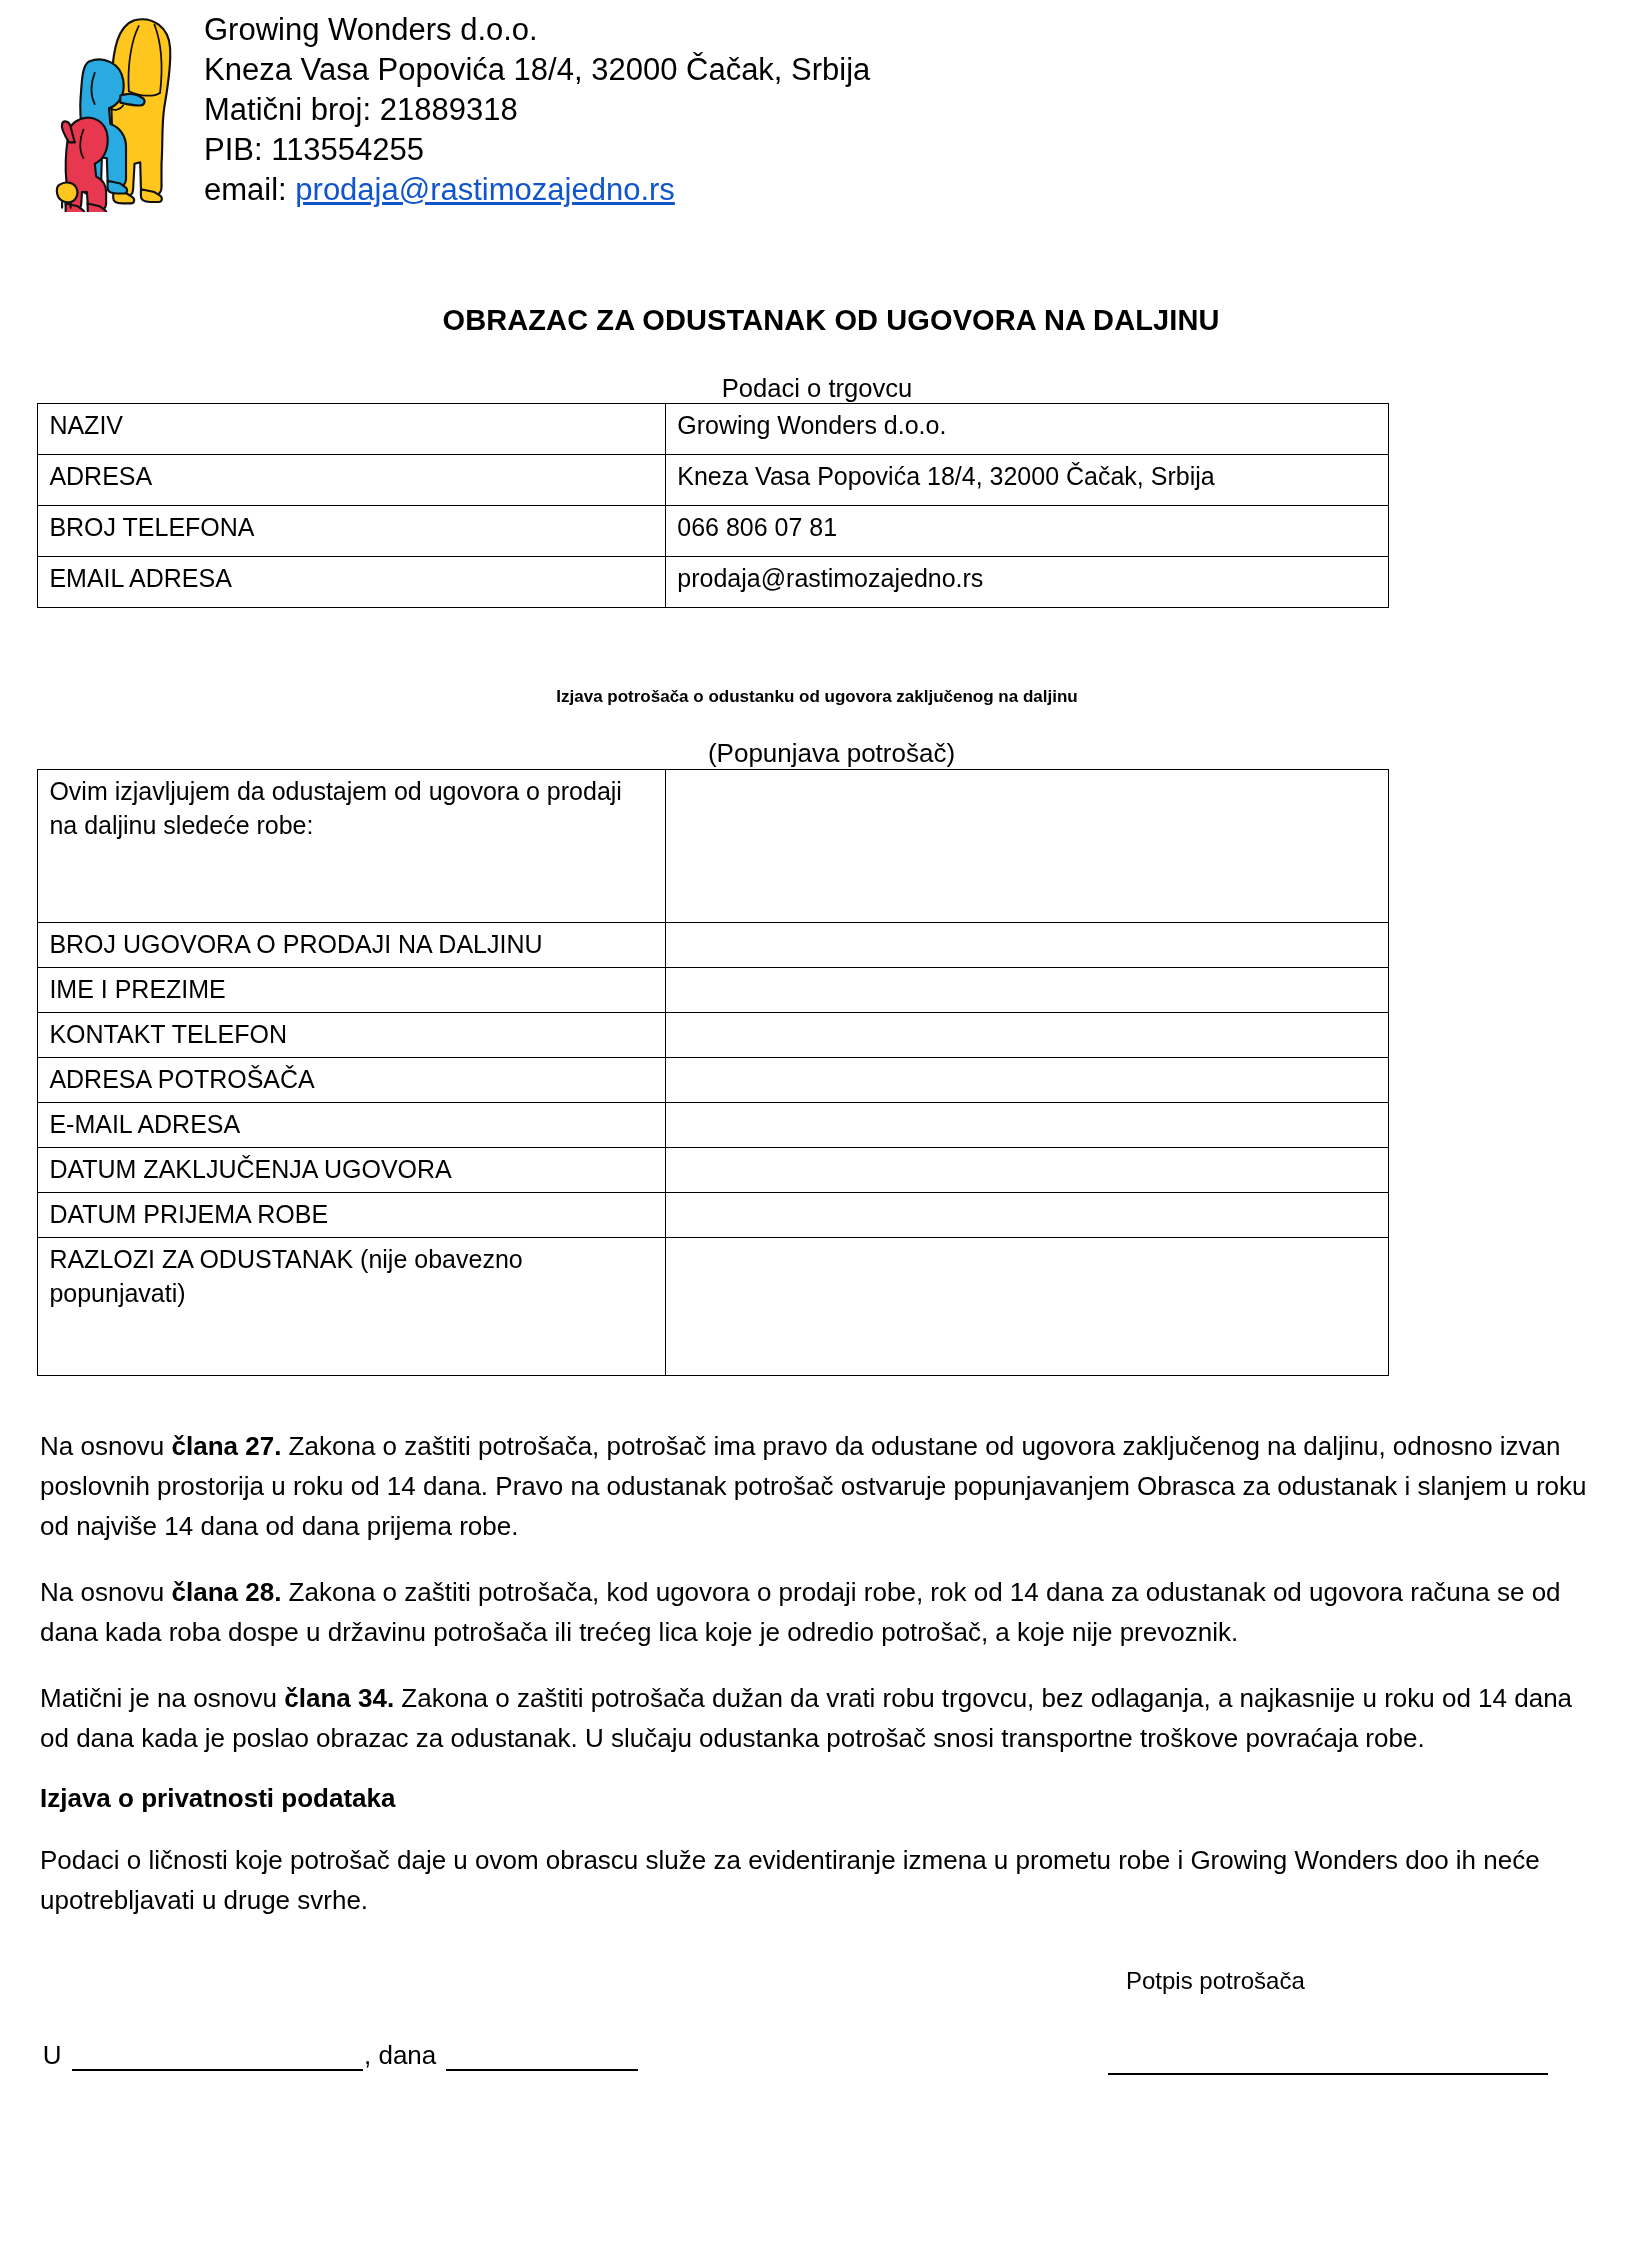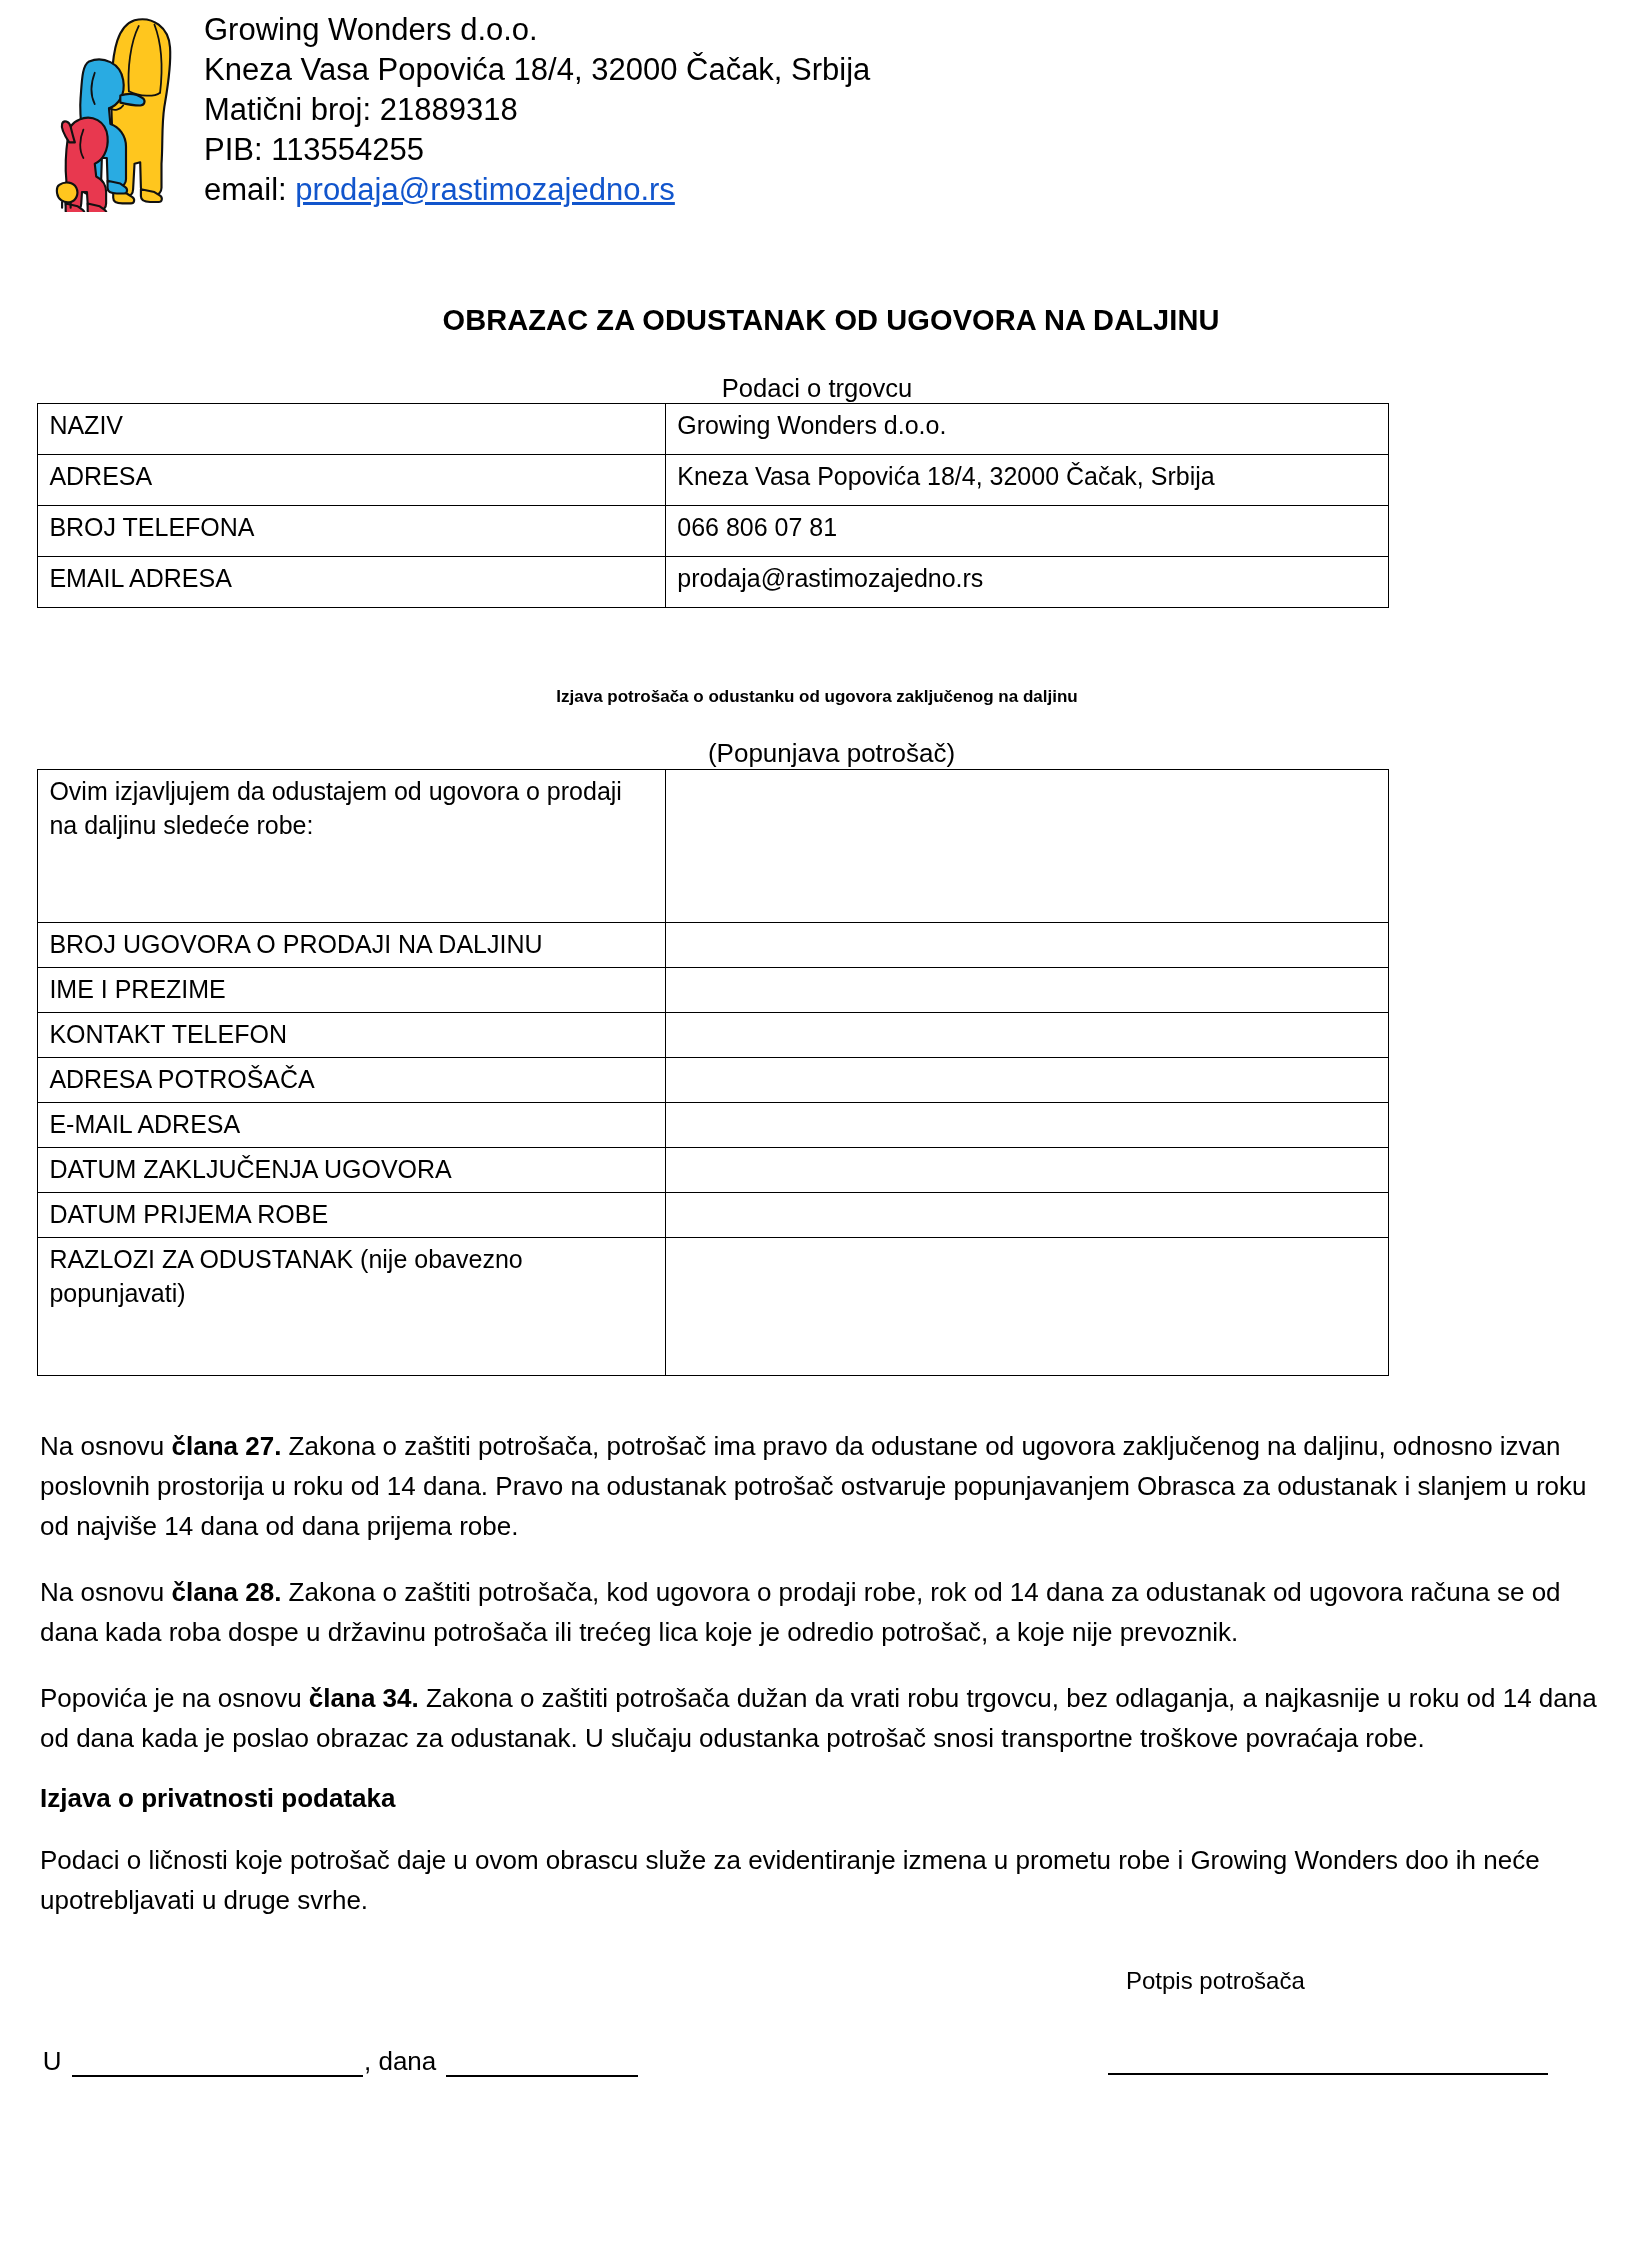--- a/index.html
+++ b/index.html
@@ -134,21 +134,21 @@
   }
   .sig-label {
     position: absolute;
     left: 1086px;
     top: 0px;
     font-size: 24px;
   }
   .sig-left {
     position: absolute;
     left: 2.8px;
-    top: 79px;
+    top: 73px;
     font-size: 26px;
     white-space: nowrap;
   }
   .rule {
     display: inline-block;
     border-bottom: 2.1px solid #000000;
     vertical-align: bottom;
     height: 21px;
   }
   .rule-a { width: 291px; margin: 0 1.4px 0 10px; }
@@ -281,21 +281,21 @@
         <td class="value cell-tall2"></td>
       </tr>
     </tbody>
   </table>
 
   <div class="body-wrap">
     <p class="para"><span>Na osnovu </span><b>člana 27.</b><span> Zakona o zaštiti potrošača, potrošač ima pravo da odustane od ugovora zaključenog na daljinu, odnosno izvan poslovnih prostorija u roku od 14 dana. Pravo na odustanak potrošač ostvaruje popunjavanjem Obrasca za odustanak i slanjem u roku od najviše 14 dana od dana prijema robe.</span></p>
 
     <p class="para"><span>Na osnovu </span><b>člana 28.</b><span> Zakona o zaštiti potrošača, kod ugovora o prodaji robe, rok od 14 dana za odustanak od ugovora računa se od dana kada roba dospe u državinu potrošača ili trećeg lica koje je odredio potrošač, a koje nije prevoznik.</span></p>
 
-    <p class="para"><span>Popovića je na osnovu </span><b>člana 34.</b><span> Zakona o zaštiti potrošača dužan da vrati robu trgovcu, bez odlaganja, a najkasnije u roku od 14 dana od dana kada je poslao obrazac za odustanak. U slučaju odustanka potrošač snosi transportne troškove povraćaja robe.</span></p>
+    <p class="para"><span>Matični je na osnovu </span><b>člana 34.</b><span> Zakona o zaštiti potrošača dužan da vrati robu trgovcu, bez odlaganja, a najkasnije u roku od 14 dana od dana kada je poslao obrazac za odustanak. U slučaju odustanka potrošač snosi transportne troškove povraćaja robe.</span></p>
 
     <h3 class="privacy-heading">Izjava o privatnosti podataka</h3>
 
     <p class="para">Podaci o ličnosti koje potrošač daje u ovom obrascu služe za evidentiranje izmena u prometu robe i Growing Wonders doo ih neće upotrebljavati u druge svrhe.</p>
 
     <div class="sig-area">
       <div class="sig-label">Potpis potrošača</div>
       <div class="sig-left"><span>U</span><span class="rule rule-a"></span><span>, dana</span><span class="rule rule-b"></span></div>
       <div class="sig-right-rule"></div>
     </div>

